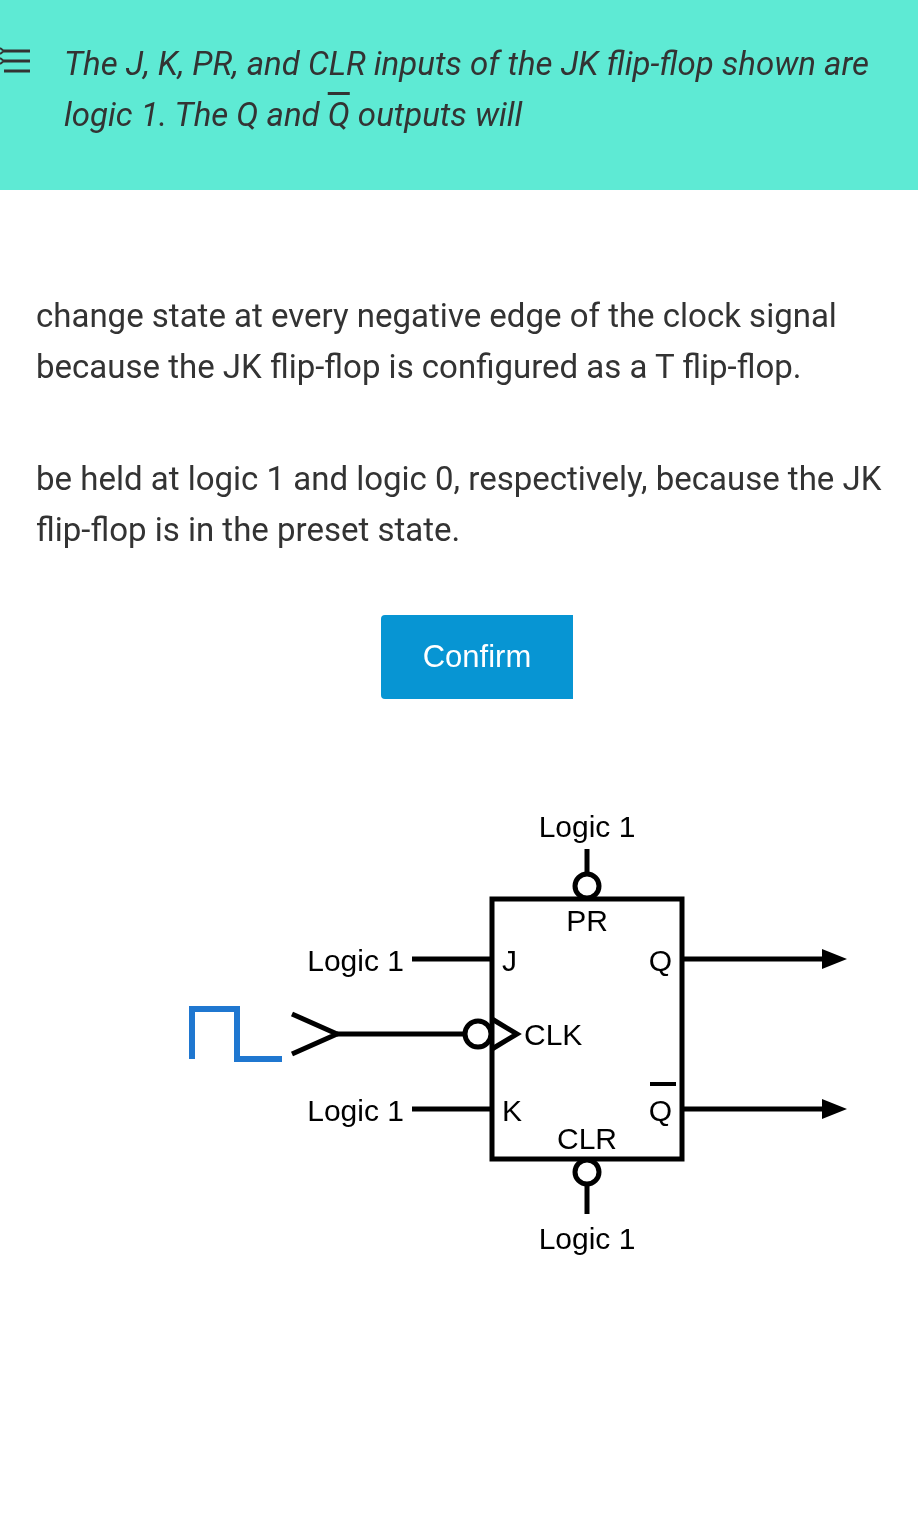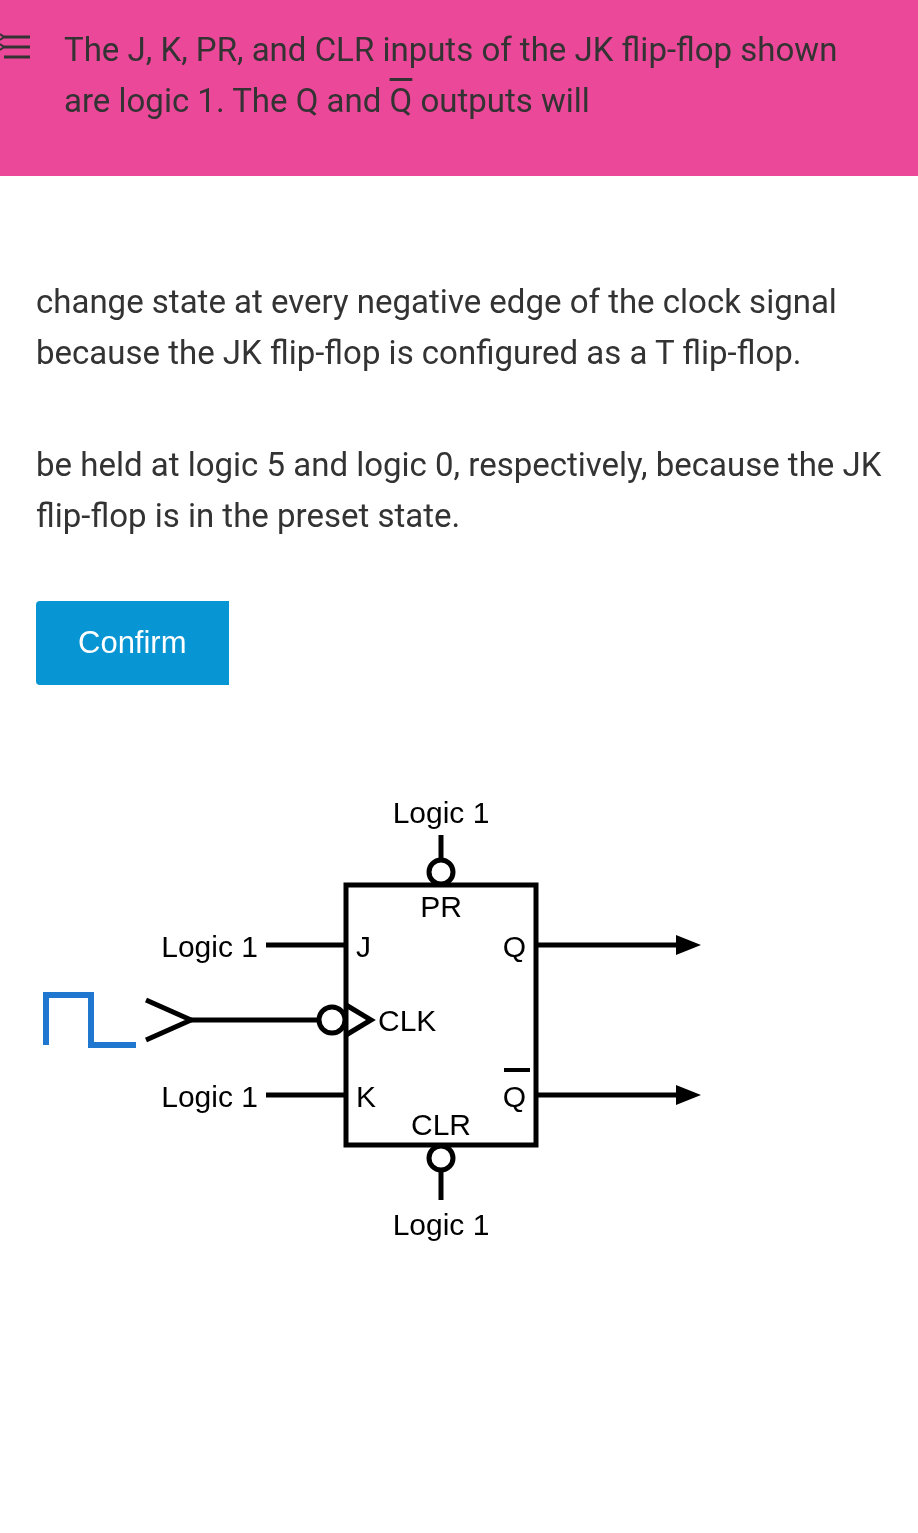--- a/index.html
+++ b/index.html
@@ -3,24 +3,25 @@
 <meta charset="utf-8">
 <style>
   * { box-sizing: border-box; margin: 0; padding: 0; }
   body {
     font-family: -apple-system, BlinkMacSystemFont, "Segoe UI", Roboto, Helvetica, Arial, sans-serif;
     background: #ffffff;
     width: 918px;
     color: #333;
   }
   .header {
-    background: #ec4899;
-    padding: 24px 20px 50px 0;
+    background: #5eead4;
+    padding: 38px 20px 50px 0;
     display: flex;
     align-items: flex-start;
+    font-style: italic;
   }
   .menu-icon {
     flex-shrink: 0;
     width: 34px;
     padding-top: 8px;
     padding-left: 0;
   }
   .menu-icon svg { display: block; }
   .question-text {
     font-size: 33px;
@@ -36,36 +37,36 @@
     padding: 100px 36px 36px 36px;
   }
   .answer {
     font-size: 33px;
     line-height: 1.55;
     color: #333;
     margin-bottom: 60px;
   }
   .button-row {
     display: flex;
-    justify-content: flex-start;
+    justify-content: center;
     margin-bottom: 60px;
   }
   .confirm-btn {
     background: #0795d3;
     color: #fff;
     border: none;
     font-size: 31px;
     padding: 24px 42px;
     border-radius: 4px 0 0 4px;
     cursor: pointer;
     margin-right: -36px;
   }
   .diagram-wrap {
     display: flex;
-    justify-content: flex-start;
+    justify-content: flex-end;
     padding-top: 40px;
   }
   .diagram {
     width: 700px;
   }
   .ff-label { font-family: Arial, sans-serif; font-size: 30px; fill: #000; }
   .ff-port  { font-family: Arial, sans-serif; font-size: 30px; fill: #000; }
 </style>
 </head>
 <body>
@@ -82,21 +83,21 @@
   </div>
   <div class="question-text">
     <span>The J, K, PR, and CLR inputs of the JK flip-flop shown are logic 1. The Q and </span><span class="overline">Q</span><span> outputs will</span>
   </div>
 </div>
 
 <div class="content">
 
   <div class="answer">change state at every negative edge of the clock signal because the JK flip-flop is configured as a T flip-flop.</div>
 
-  <div class="answer">be held at logic 5 and logic 0, respectively, because the JK flip-flop is in the preset state.</div>
+  <div class="answer">be held at logic 1 and logic 0, respectively, because the JK flip-flop is in the preset state.</div>
 
   <div class="button-row">
     <button class="confirm-btn">Confirm</button>
   </div>
 
   <div class="diagram-wrap">
     <svg class="diagram" viewBox="0 0 700 480">
 
       <rect x="310" y="100" width="190" height="260" fill="none" stroke="#000" stroke-width="5"></rect>
 

